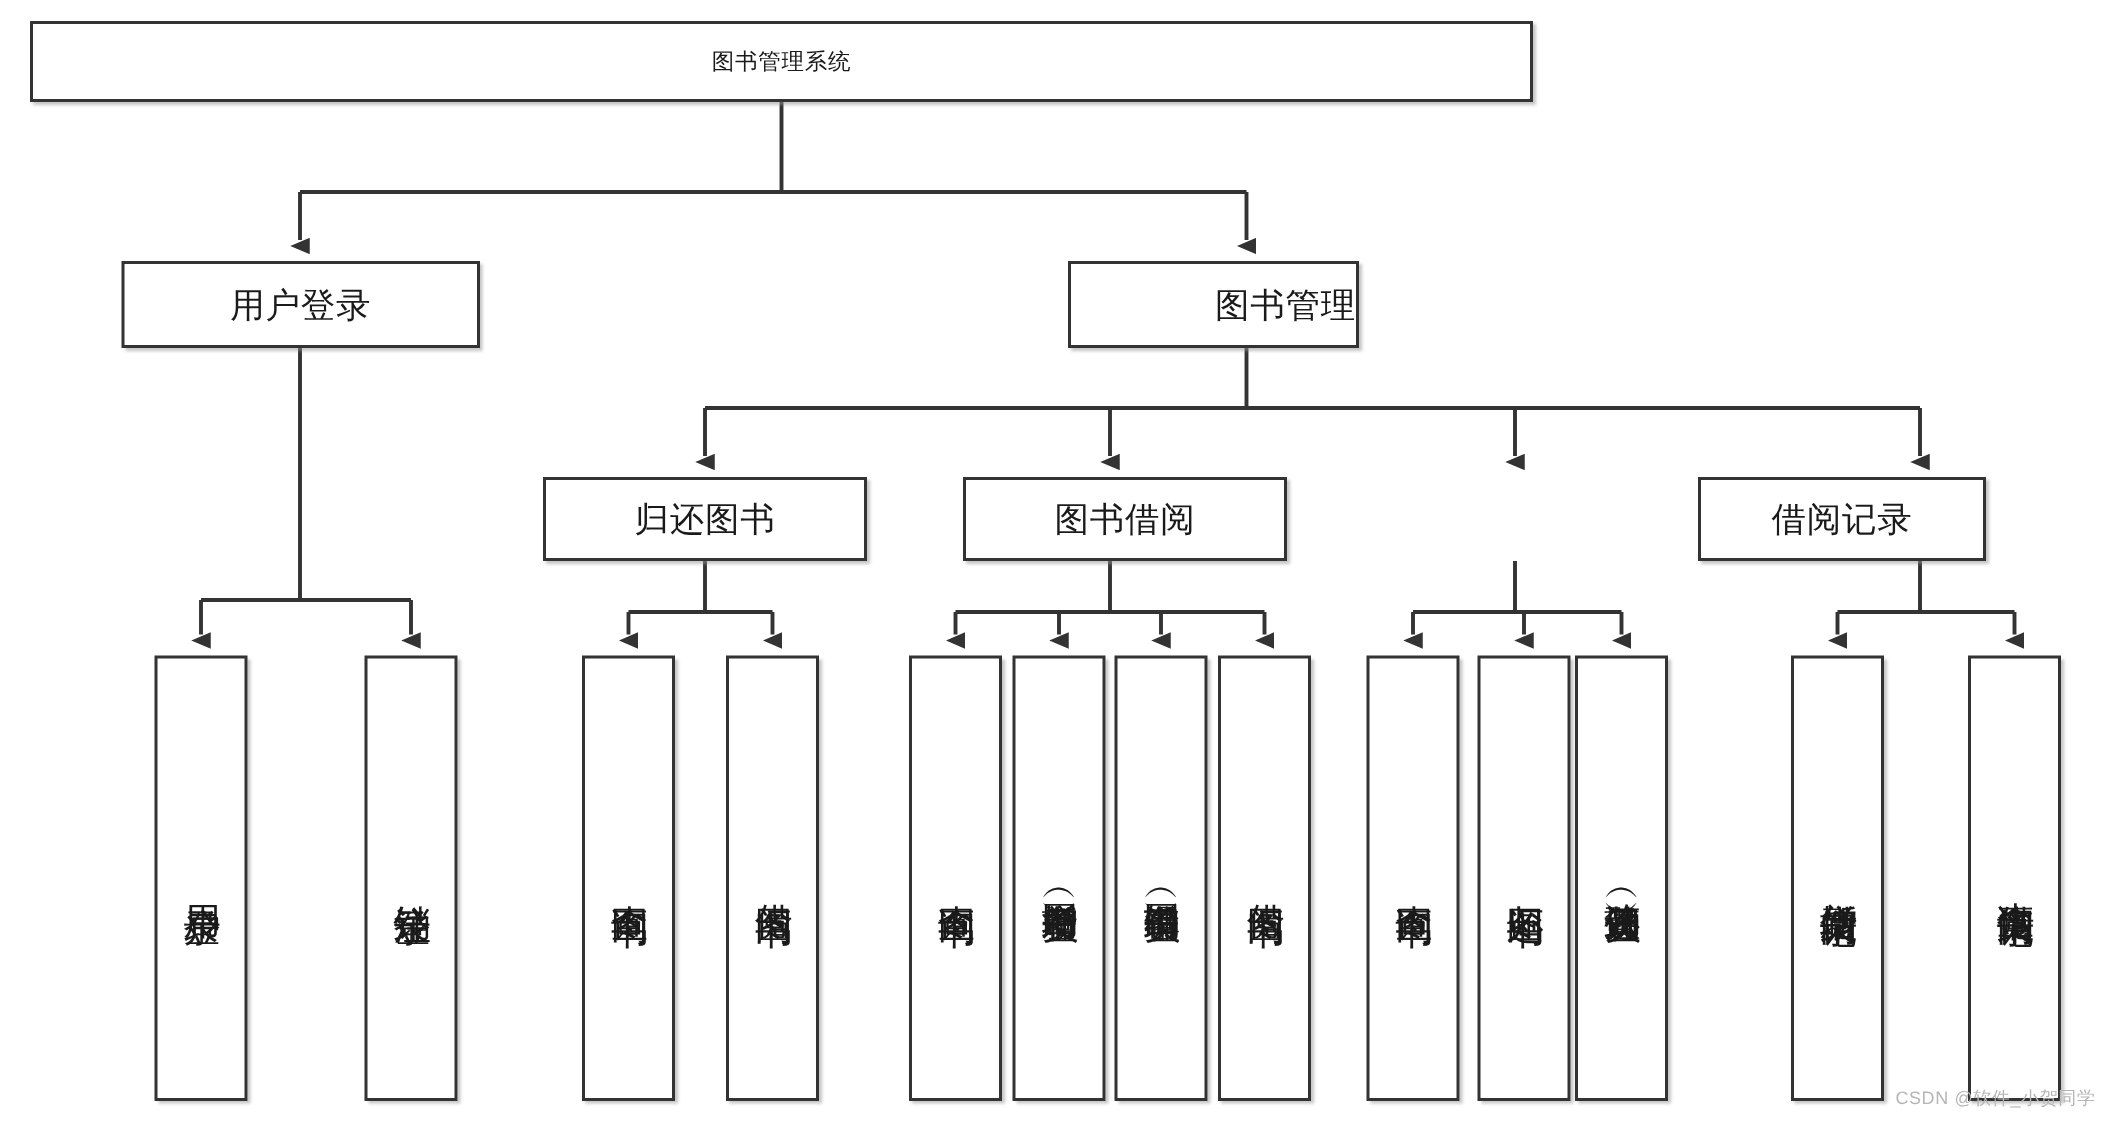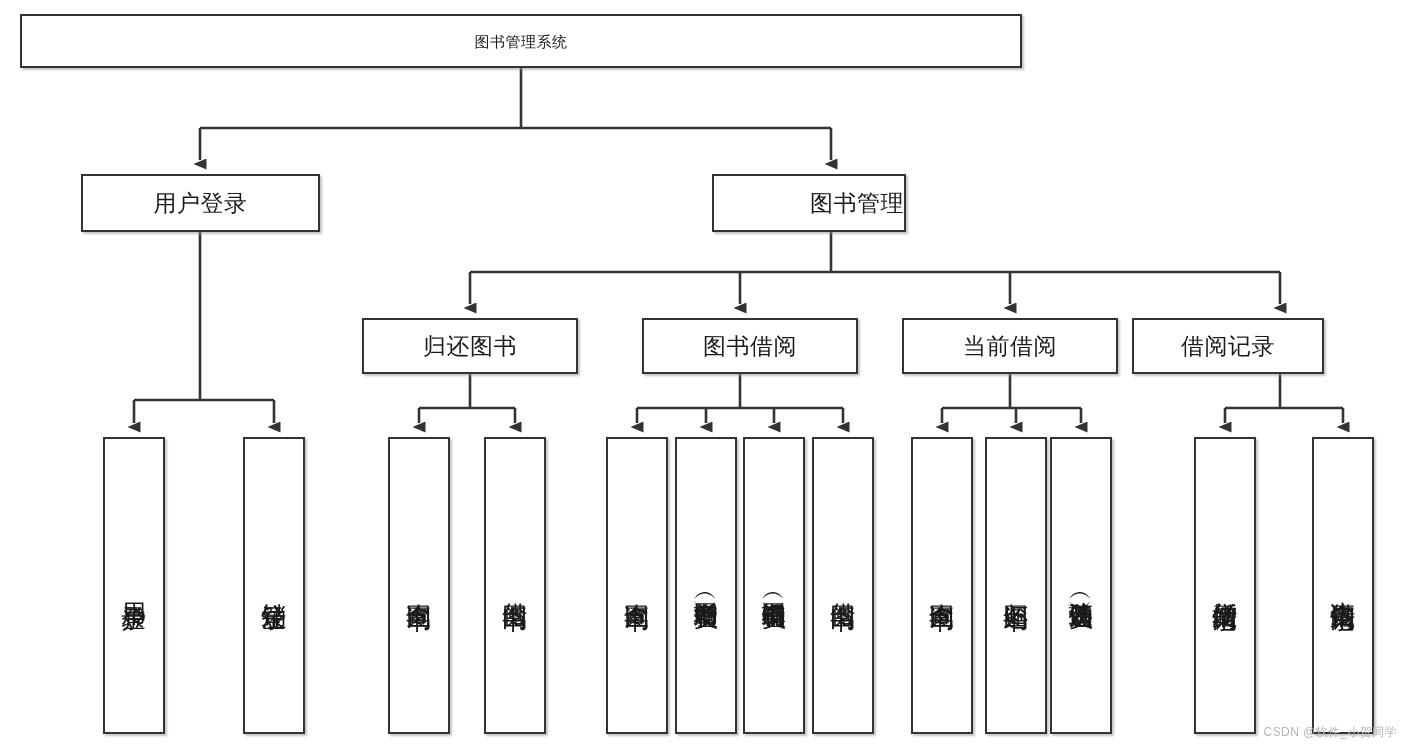--- a/index.html
+++ b/index.html
@@ -141,23 +141,20 @@
   <div class="node horiz" style="left:712px; top:174px; width:194px; height:58px;justify-content:flex-end;">
     <span class="node-label">图书管理</span>
   </div>
 
   <div class="node horiz" style="left:362px; top:318px; width:216px; height:56px;">
     <span class="node-label">归还图书</span>
   </div>
   <div class="node horiz" style="left:632px; top:318px; width:216px; height:56px;margin-left:10px;">
     <span class="node-label">图书借阅</span>
   </div>
-  <div class="node horiz" style="left:902px; top:318px; width:216px; height:56px;">
-    <span class="node-label">当前借阅</span>
-  </div>
   <div class="node horiz" style="left:1132px; top:318px; width:192px; height:56px;font-family:Liberation Serif, serif;">
     <span class="node-label">借阅记录</span>
   </div>
 
   <div class="node vert" style="left:103px; top:437px; width:62px; height:297px;">
     <span class="node-label">用户登录</span>
   </div>
   <div class="node vert" style="left:243px; top:437px; width:62px; height:297px;">
     <span class="node-label">注销登录</span>
   </div>

